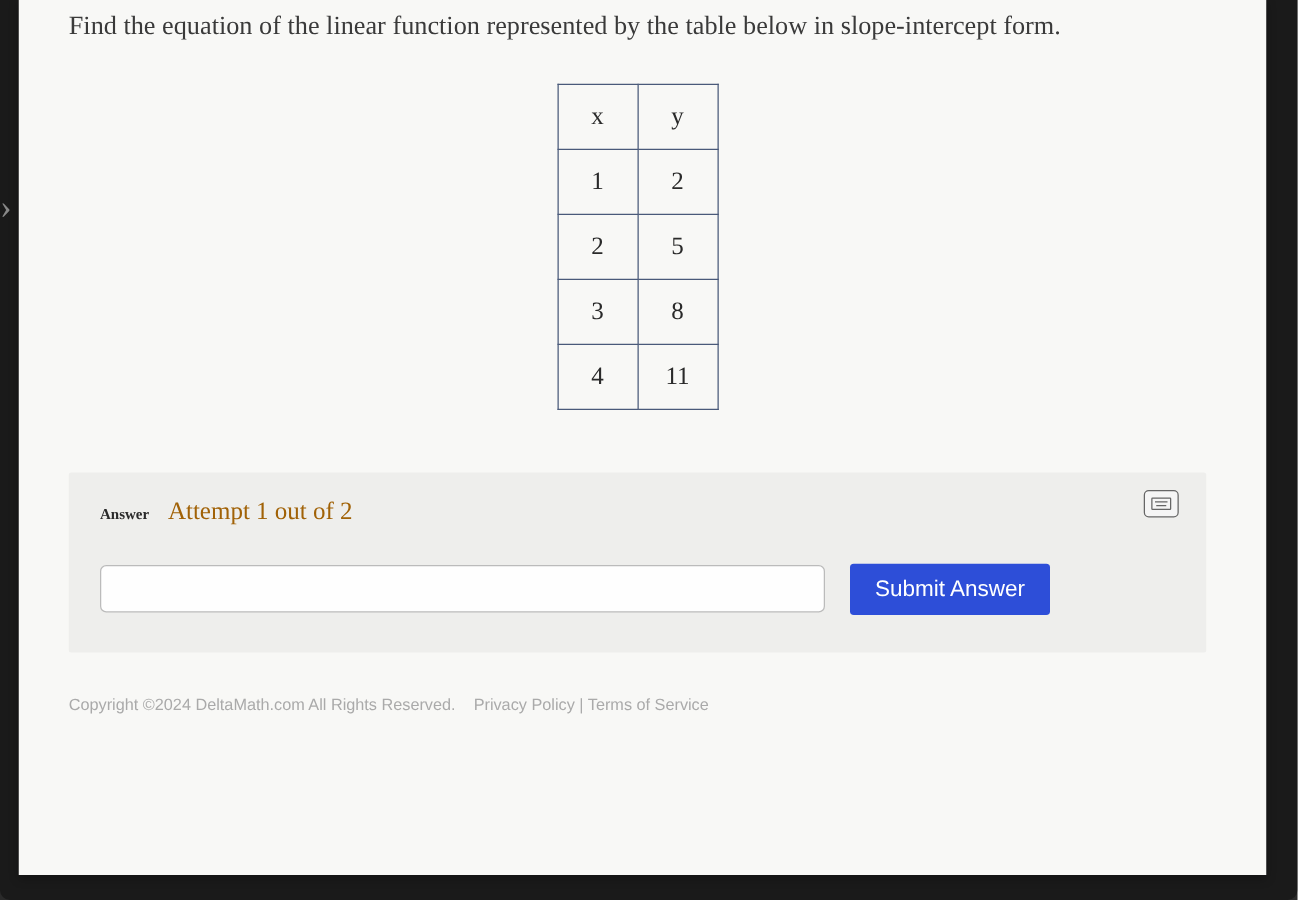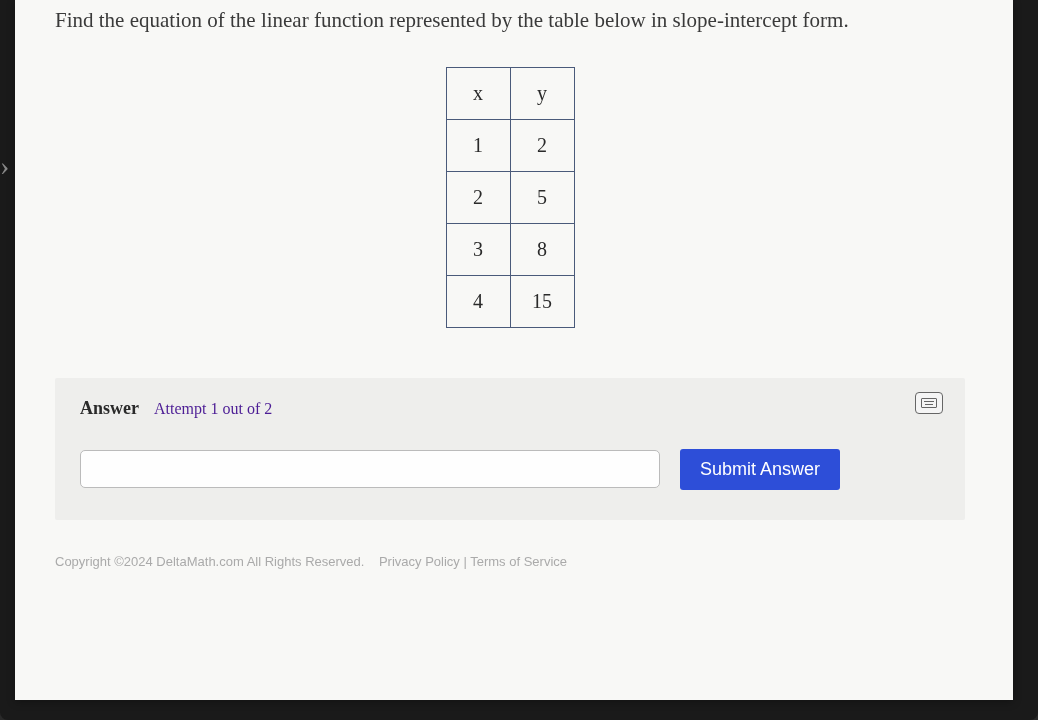--- a/index.html
+++ b/index.html
@@ -63,26 +63,26 @@
       border-radius: 2px;
     }
     .answer-header {
       display: flex;
       align-items: baseline;
       gap: 15px;
       margin-bottom: 30px;
     }
     .answer-label {
       font-weight: bold;
-      font-size: 18px;
+      font-size: 12px;
       color: #2a2a2a;
     }
     .attempt-text {
-      font-size: 16px;
-      color: #4c1d95;
+      font-size: 20px;
+      color: #a16207;
     }
     .keyboard-icon-btn {
       position: absolute;
       right: 22px;
       top: 14px;
       width: 28px;
       height: 22px;
       border: 1.5px solid #666;
       border-radius: 4px;
       background: #f5f5f5;
@@ -192,21 +192,21 @@
         <tr>
           <td>2</td>
           <td>5</td>
         </tr>
         <tr>
           <td>3</td>
           <td>8</td>
         </tr>
         <tr>
           <td>4</td>
-          <td>15</td>
+          <td>11</td>
         </tr>
       </tbody>
     </table>
 
     <div class="answer-section">
       <button class="keyboard-icon-btn">
         <span class="keyboard-icon-inner"></span>
       </button>
       <div class="answer-header">
         <span class="answer-label">Answer</span>

